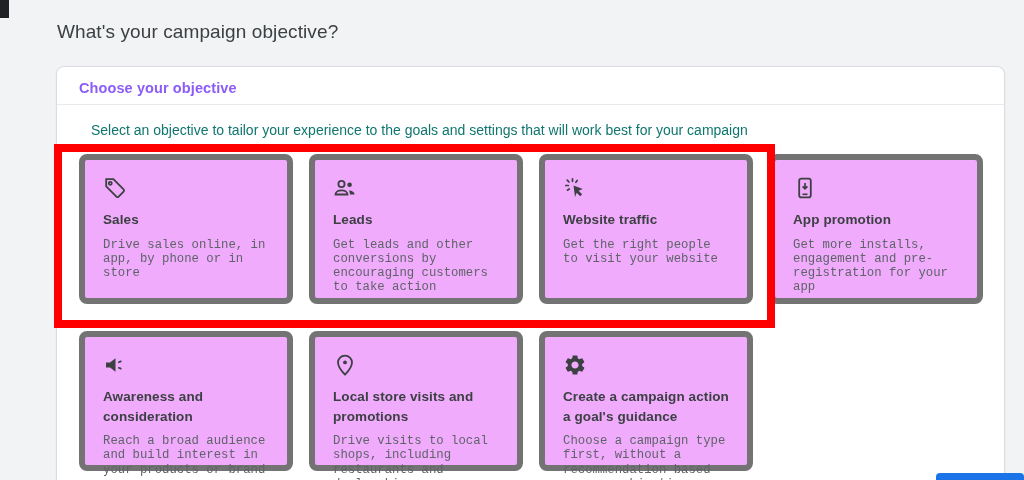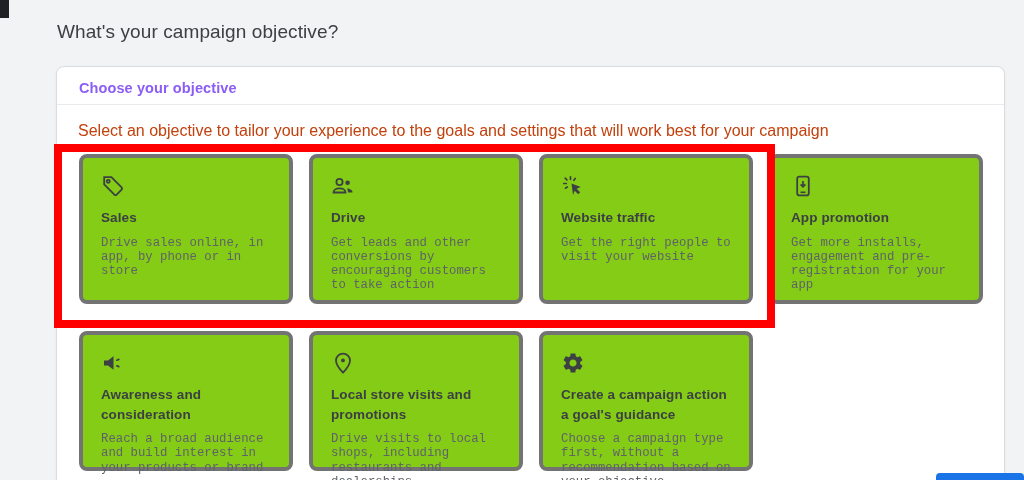--- a/index.html
+++ b/index.html
@@ -29,33 +29,33 @@
   .panel-header {
     position:absolute; left:22px; top:13px;
     font-size:14.5px; font-weight:700; color:#8b5cf6;
     letter-spacing:.1px;
   }
   .panel-divider {
     position:absolute; left:0; top:37px; width:100%; height:1px;
     background:#e8eaed;
   }
   .panel-subtitle {
-    position:absolute; left:21px; top:55px;
-    font-size:16px; color:#c2410c;
+    position:absolute; left:34px; top:55px;
+    font-size:14px; color:#0f766e;
   }
   .cards-grid {
     position:absolute; left:22px; top:87px; width:904px;
     display:grid;
     grid-template-columns:repeat(4, 214px);
     grid-auto-rows:auto;
     column-gap:16px; row-gap:27px;
   }
   .obj-card {
-    background:#84cc16;
-    border:4px solid #737373;
+    background:#f0abfc;
+    border:6px solid #737373;
     border-radius:8px;
     padding:16px 17px 14px 18px;
     cursor:pointer;
   }
   .obj-card.row1 { height:150px; }
   .obj-card.row2 { height:140px; }
   .obj-icon { width:24px; height:24px; display:block; }
   .obj-icon svg { display:block; }
   .obj-title {
     margin-top:10px;
@@ -108,21 +108,21 @@
 
     <div class="obj-card row1">
       <span class="obj-icon">
         <svg width="24" height="24" viewBox="0 0 24 24">
           <circle cx="8.5" cy="8" r="3.1" fill="none" stroke="#3c4043" stroke-width="1.8"></circle>
           <circle cx="16.6" cy="8.7" r="2.3" fill="#3c4043"></circle>
           <path d="M2.5 18.5c0-2.6 2.7-4.2 6-4.2s6 1.6 6 4.2z" fill="none" stroke="#3c4043" stroke-width="1.8"></path>
           <path d="M16.2 14.6c2.9.1 5.3 1.6 5.3 3.9h-4.4" fill="#3c4043"></path>
         </svg>
       </span>
-      <div class="obj-title">Drive</div>
+      <div class="obj-title">Leads</div>
       <div class="obj-desc">Get leads and other conversions by encouraging customers to take action</div>
     </div>
 
     <div class="obj-card row1">
       <span class="obj-icon">
         <svg width="24" height="24" viewBox="0 0 24 24">
           <path d="M10.5 9.5l9.3 3.6-4.2 1.7 3.5 3.5-1.9 1.9-3.5-3.5-1.7 4.2z" fill="#3c4043"></path>
           <g stroke="#3c4043" stroke-width="1.7" stroke-linecap="round">
             <line x1="4.2" y1="4.2" x2="6.0" y2="6.0"></line>
             <line x1="9.5" y1="2.8" x2="9.5" y2="5.3"></line>

